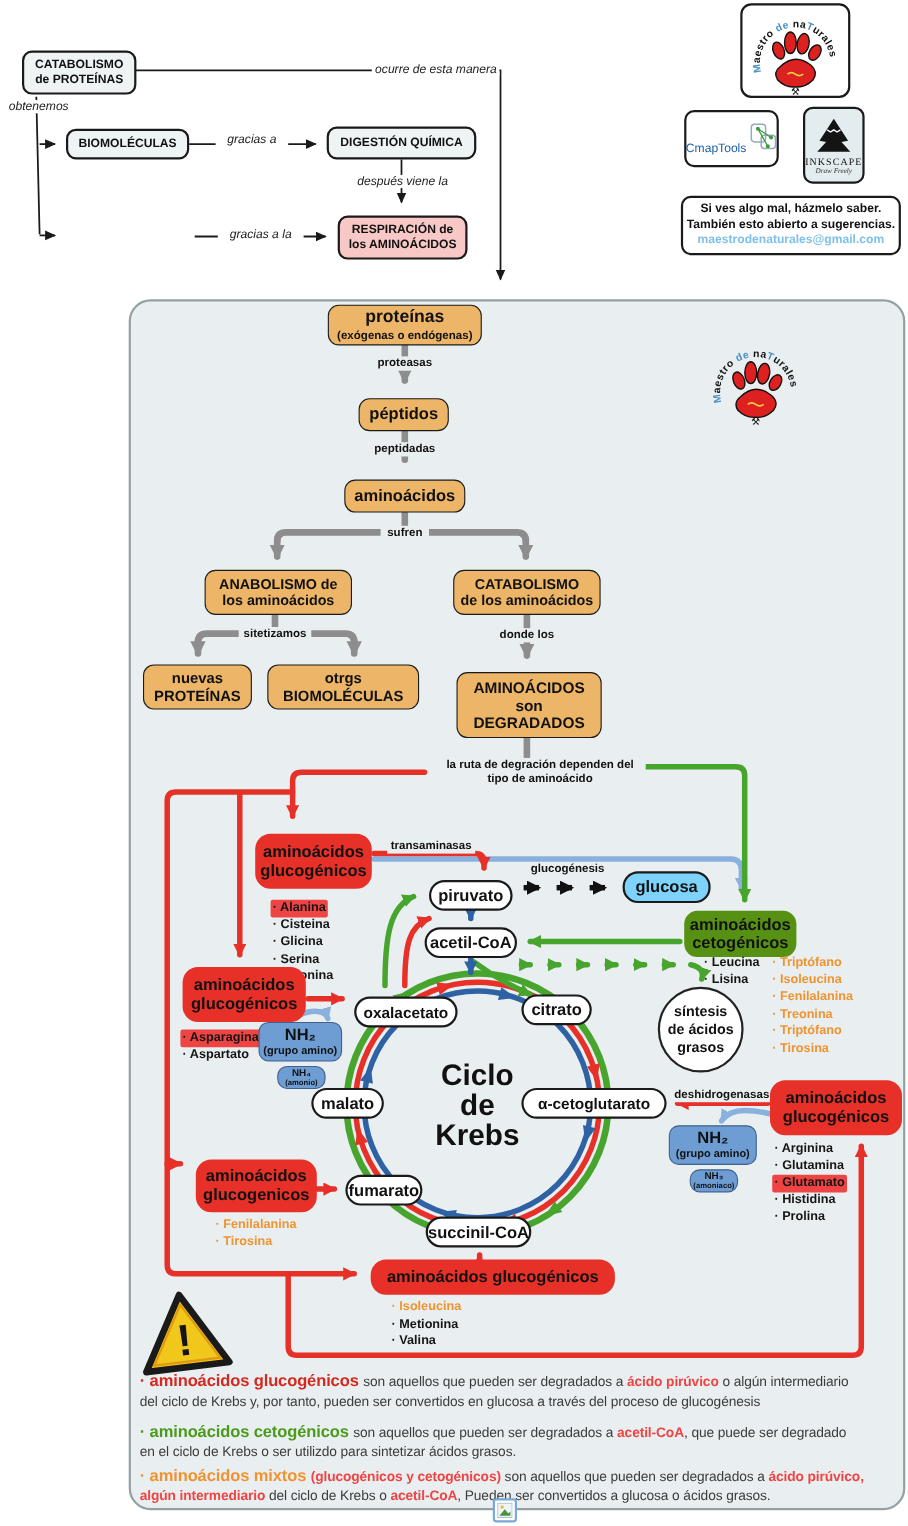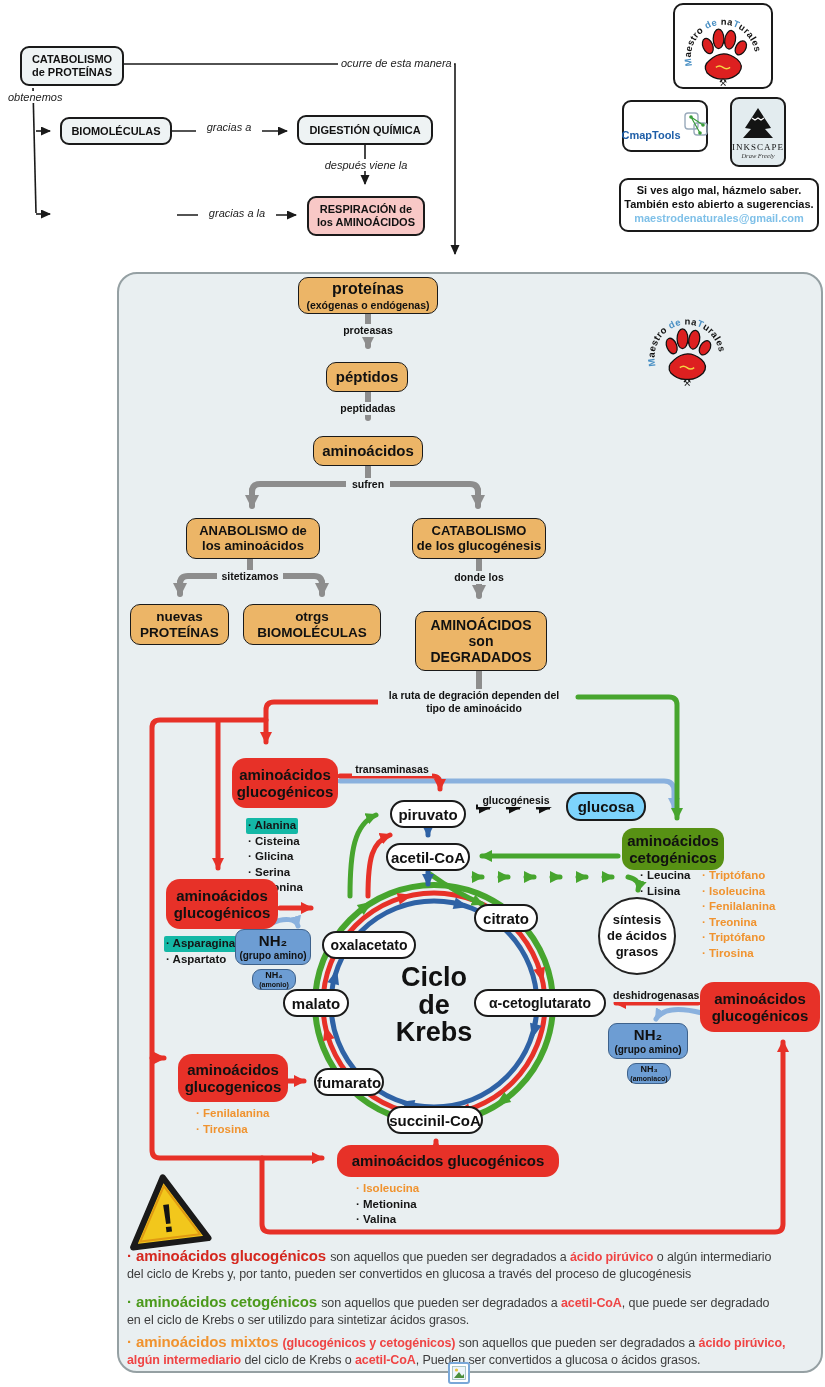--- a/index.html
+++ b/index.html
@@ -24,37 +24,37 @@
   .rbox{background:#e73128;border-radius:14px;display:flex;flex-direction:column;align-items:center;
         justify-content:center;font-weight:bold;color:#111;text-align:center;line-height:1.15;font-size:15px;}
   .gbox{background:#579114;border-radius:12px;display:flex;flex-direction:column;align-items:center;
         justify-content:center;font-weight:bold;color:#111;text-align:center;line-height:1.15;font-size:15px;}
   .ybox{background:#7dd3fc;}
   .nhbox{background:#6d9dd3;border:1px solid #3e628c;border-radius:9px;display:flex;flex-direction:column;
          align-items:center;justify-content:center;font-weight:bold;color:#111;text-align:center;line-height:1.1;}
   .nhmain{font-size:15px;} .nhsub{font-size:10px;} .nhs1{font-size:9px;} .nhs2{font-size:7px;}
   .lbl{font-weight:bold;font-size:10.5px;color:#111;background:#e9eff1;padding:0 3px;white-space:nowrap;text-align:center;line-height:1.2;}
   .li{font-weight:bold;font-size:11.5px;color:#151515;line-height:1.35;white-space:nowrap;width:fit-content;padding:0 2px;}
-  .li.hl{background:#14b8a6;border-radius:2px;}
+  .li.hl{background:#ef4444;border-radius:2px;}
   .li.or{color:#f0932f;}
   .krebs-title{font-size:27px;font-weight:bold;color:#111;text-align:center;line-height:1.02;}
   .circle{border:2px solid #222;border-radius:50%;background:#fff;display:flex;flex-direction:column;
           align-items:center;justify-content:center;font-weight:bold;font-size:13px;line-height:1.25;color:#111;text-align:center;}
   
   .legend{font-size:12.5px;color:#3c3c3c;line-height:1.32;white-space:pre-wrap;letter-spacing:-0.1px;}
   .lead-red{color:#d5281f;font-weight:bold;font-size:15px;}
   .lead-green{color:#4c9a1c;font-weight:bold;font-size:15px;}
   .lead-orange{color:#f0932f;font-weight:bold;font-size:15px;}
   .b{font-weight:bold;color:#ef4444;}
   
   .logobox{background:#fff;border:2px solid #1a1a1a;border-radius:10px;display:flex;align-items:center;justify-content:center;}
   .notebox{background:#fff;border:2px solid #1a1a1a;border-radius:9px;display:flex;flex-direction:column;
            align-items:center;justify-content:center;font-weight:bold;font-size:11px;line-height:1.25;text-align:center;color:#111;}
   .email{color:#7fc0e8;}
-  .cmaptext{font-weight:bold;font-size:11px;color:#1f5fa8;}
+  .cmaptext{font-weight:normal;font-size:11px;color:#1f5fa8;}
   .inkbox{background:#e3ecef;}
   .inkname{font-family:"Liberation Serif",serif;font-size:9px;letter-spacing:1px;color:#111;}
   .inktag{font-family:"Liberation Serif",serif;font-style:italic;font-size:6.5px;color:#333;}
 </style>
 </head>
 <body>
 
 <div class="page">
 
   <div class="abs panel" style="left:117px;top:272px;width:706px;height:1101px;"></div>
@@ -262,56 +262,56 @@
   <div class="abs z2 obox" style="left:313px;top:436px;width:110px;height:30px;font-size:15px;">
     <div>aminoácidos</div>
   </div>
   <div class="abs z2 lbl" style="left:346px;top:478px;width:44px;">sufren</div>
   <div class="abs z2 obox" style="left:186px;top:518px;width:134px;height:41px;font-size:13px;">
     <div>ANABOLISMO de</div>
     <div>los aminoácidos</div>
   </div>
   <div class="abs z2 obox" style="left:412px;top:518px;width:134px;height:41px;font-size:13px;">
     <div>CATABOLISMO</div>
-    <div>de los glucogénesis</div>
+    <div>de los aminoácidos</div>
   </div>
   <div class="abs z2 lbl" style="left:217px;top:570px;width:66px;">sitetizamos</div>
   <div class="abs z2 lbl" style="left:451px;top:571px;width:56px;">donde los</div>
   <div class="abs z2 obox" style="left:130px;top:604px;width:99px;height:41px;font-size:13.5px;">
     <div>nuevas</div>
     <div>PROTEÍNAS</div>
   </div>
   <div class="abs z2 obox" style="left:243px;top:604px;width:138px;height:41px;font-size:13.5px;">
     <div>otrgs</div>
     <div>BIOMOLÉCULAS</div>
   </div>
   <div class="abs z2 obox" style="left:415px;top:611px;width:132px;height:60px;font-size:14px;">
     <div>AMINOÁCIDOS</div>
     <div>son</div>
     <div>DEGRADADOS</div>
   </div>
-  <div class="abs z2 lbl" style="left:378px;top:689px;width:192px;white-space:normal;">
+  <div class="abs z2 lbl" style="left:395px;top:689px;width:192px;white-space:normal;">
     <div>la ruta de degración dependen del</div>
     <div>tipo de aminoácido</div>
   </div>
 
   <div class="abs z2 rbox" style="left:232px;top:758px;width:106px;height:50px;">
     <div>aminoácidos</div>
     <div>glucogénicos</div>
   </div>
   <div class="abs z2" style="left:246px;top:818px;">
       <div class="li hl">· Alanina</div>
       <div class="li">· Cisteina</div>
       <div class="li">· Glicina</div>
       <div class="li">· Serina</div>
       <div class="li">· Treonina</div>
     </div>
 
   <div class="abs z2 lbl" style="left:352px;top:763px;width:80px;">transaminasas</div>
-  <div class="abs z2 lbl" style="left:478px;top:784px;width:76px;margin-top:10px;">glucogénesis</div>
+  <div class="abs z2 lbl" style="left:478px;top:784px;width:76px;">glucogénesis</div>
 
   <div class="abs z2 pill" style="left:390px;top:800px;width:76px;height:28px;text-align:right;">piruvato</div>
   <div class="abs z2 pill ybox" style="left:566px;top:792px;width:80px;height:29px;">glucosa</div>
   <div class="abs z2 pill" style="left:386px;top:843px;width:84px;height:28px;">acetil-CoA</div>
 
   <div class="abs z2 gbox" style="left:622px;top:828px;width:102px;height:42px;">
     <div>aminoácidos</div>
     <div>cetogénicos</div>
   </div>
   <div class="abs z2" style="left:638px;top:868px;">
@@ -320,21 +320,21 @@
     </div>
   <div class="abs z2" style="left:700px;top:868px;">
       <div class="li or">· Triptófano</div>
       <div class="li or">· Isoleucina</div>
       <div class="li or">· Fenilalanina</div>
       <div class="li or">· Treonina</div>
       <div class="li or">· Triptófano</div>
       <div class="li or">· Tirosina</div>
     </div>
 
-  <div class="abs z2 pill" style="left:322px;top:931px;width:94px;height:28px;font-size:14px;">oxalacetato</div>
+  <div class="abs z2 pill" style="left:322px;top:906px;width:94px;height:28px;font-size:14px;">oxalacetato</div>
   <div class="abs z2 pill" style="left:474px;top:904px;width:64px;height:28px;">citrato</div>
   <div class="abs z2 circle" style="left:598px;top:897px;width:78px;height:78px;">
     <div>síntesis</div>
     <div>de ácidos</div>
     <div>grasos</div>
   </div>
 
   <div class="abs z2 rbox" style="left:166px;top:879px;width:112px;height:50px;">
     <div>aminoácidos</div>
     <div>glucogénicos</div>
@@ -360,20 +360,27 @@
   </div>
 
   <div class="abs z2 pill" style="left:283px;top:989px;width:66px;height:28px;">malato</div>
   <div class="abs z2 pill" style="left:474px;top:989px;width:132px;height:28px;font-size:14px;">α-cetoglutarato</div>
   <div class="abs z2 lbl" style="left:610px;top:989px;width:92px;">deshidrogenasas</div>
 
   <div class="abs z2 rbox" style="left:700px;top:982px;width:120px;height:50px;">
     <div>aminoácidos</div>
     <div>glucogénicos</div>
   </div>
+  <div class="abs z2" style="left:702px;top:1037px;">
+      <div class="li">· Arginina</div>
+      <div class="li">· Glutamina</div>
+      <div class="li hl">· Glutamato</div>
+      <div class="li">· Histidina</div>
+      <div class="li">· Prolina</div>
+    </div>
 
   <div class="abs z2 nhbox" style="left:608px;top:1023px;width:80px;height:36px;">
     <div class="nhmain">NH₂</div>
     <div class="nhsub">(grupo amino)</div>
   </div>
   <div class="abs z2 nhbox" style="left:627px;top:1063px;width:44px;height:21px;">
     <div class="nhs1">NH₃</div>
     <div class="nhs2">(amoniaco)</div>
   </div>
 

